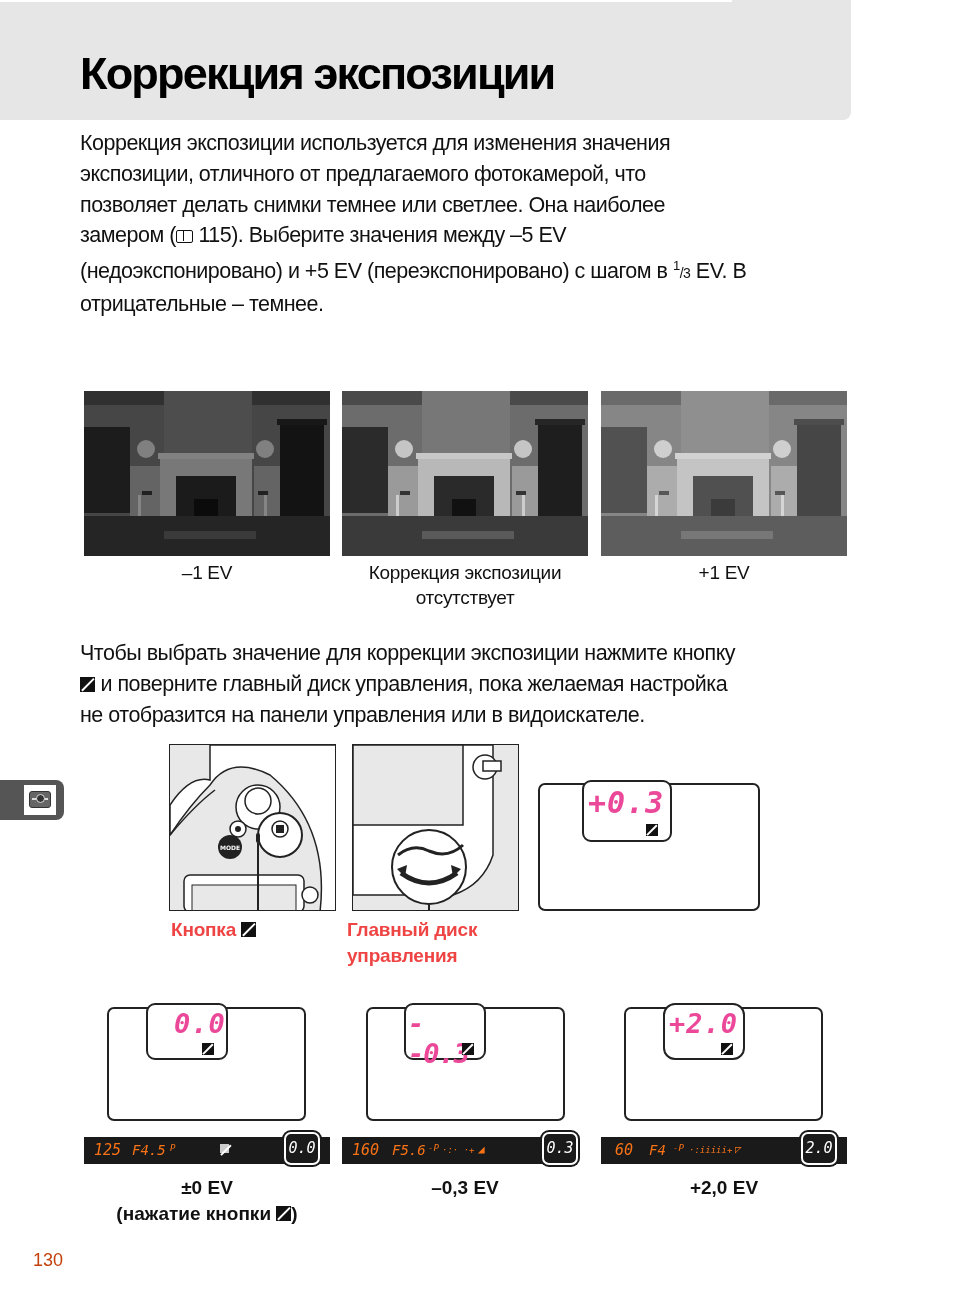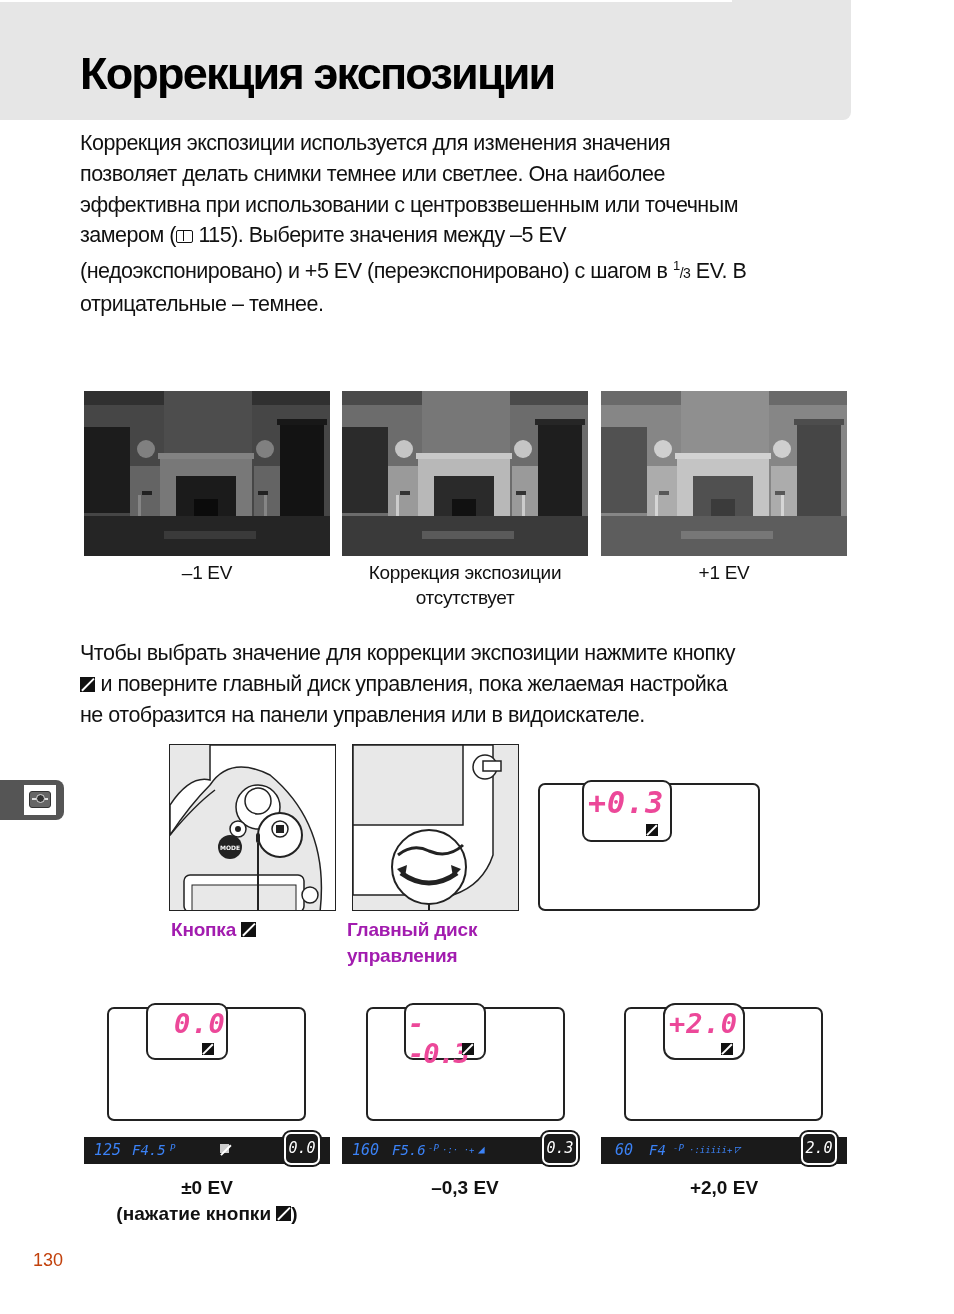--- a/index.html
+++ b/index.html
@@ -26,60 +26,60 @@
              vertical-align: -1px; }
   .ev-icon::before { content: ""; position: absolute; left: 0; top: 0; width: 0; height: 0;
              border-right: 15px solid transparent; border-top: 15px solid #fff; opacity: 0; }
   .ev-icon .diag { position: absolute; left: 7px; top: -1px; width: 1.5px; height: 17px; background: #fff; transform: rotate(45deg); }
 
   .photo { position: absolute; top: 391px; width: 246px; height: 165px; overflow: hidden; }
   .photo svg { display: block; }
   .cap { position: absolute; font-size: 19px; line-height: 25px; text-align: center; color: #111; letter-spacing: -0.3px; }
 
   .illus { position: absolute; background: #e7e7e7; border: 1px solid #222; overflow: hidden; box-sizing: border-box; }
-  .label-bold { position: absolute; font-weight: bold; font-size: 19px; line-height: 26px; color: #a21caf; letter-spacing: -0.2px; }
+  .label-bold { position: absolute; font-weight: bold; font-size: 19px; line-height: 26px; color: #ef4444; letter-spacing: -0.2px; }
 
   .side-tab { position: absolute; left: 0; top: 780px; width: 64px; height: 40px; background: #555;
               border-top-right-radius: 8px; border-bottom-right-radius: 8px; }
   .side-tab .icon-box { position: absolute; left: 24px; top: 5px; width: 32px; height: 30px; background: #fff; }
   .side-tab .meter { position: absolute; left: 5px; top: 6px; width: 22px; height: 17px; background: #666;
                      border: 1px solid #333; border-radius: 3px; box-sizing: border-box; }
   .side-tab .meter::before { content: ""; position: absolute; left: 2px; right: 2px; top: 6px; height: 2px; background: #ddd; }
   .side-tab .meter::after { content: ""; position: absolute; left: 6px; top: 2px; width: 7px; height: 7px;
                             border-radius: 50%; background: #333; border: 1.5px solid #ddd; }
 
   .lcd { position: absolute; background: #fff; border: 2px solid #222; border-radius: 7px; box-sizing: border-box; }
   .lcd-zoom { position: absolute; background: #fff; border: 2px solid #222; border-radius: 9px; box-sizing: border-box; }
   .seg { position: absolute; font-family: "DejaVu Sans Mono", monospace; font-style: italic; font-weight: bold;
          color: #ec4899; letter-spacing: 1px; }
   .evmini { position: absolute; width: 12px; height: 12px; background: #111; }
   .evmini::after { content: ""; position: absolute; left: 5px; top: -1px; width: 1.5px; height: 14px; background: #fff; transform: rotate(45deg); }
 
   .vf-bar { position: absolute; top: 1137px; height: 27px; background: #1a1a1a; }
-  .vf-text { position: absolute; top: 3px; color: #3b82f6; font-family: "DejaVu Sans Mono", monospace;
+  .vf-text { position: absolute; top: 3px; color: #f97316; font-family: "DejaVu Sans Mono", monospace;
              font-style: italic; font-size: 15px; line-height: 20px; white-space: pre; }
   .vf-ev { position: absolute; top: -5px; width: 36px; height: 33px; background: #1a1a1a; border: 2px solid #fff;
            border-radius: 7px; box-shadow: 0 0 0 2px #1a1a1a; box-sizing: border-box; color: #fff;
            font-family: "DejaVu Sans Mono", monospace; font-style: italic; font-size: 15px; text-align: center; line-height: 29px; }
   .cap-bold { position: absolute; font-weight: bold; font-size: 19px; line-height: 26px; text-align: center; color: #111; }
 
   .page-num { position: absolute; left: 33px; top: 1250px; font-size: 18px; color: #c2410c; }
 </style>
 </head>
 <body>
 
 <div class="title-band">
   <div class="topline"></div>
 </div>
 <h1 class="page-title">Коррекция экспозиции</h1>
 
 <div class="body-text p1">
   <div>Коррекция экспозиции используется для изменения значения</div>
+  <div>экспозиции, отличного от предлагаемого фотокамерой, что</div>
   <div>позволяет делать снимки темнее или светлее. Она наиболее</div>
-  <div>эффективна при использовании с центровзвешенным или точечным</div>
   <div><span>замером (</span><span class="book-icon"></span> <span>115</span><span>). Выберите значения между –5 EV</span></div>
   <div><span>(недоэкспонировано) и +5 EV (переэкспонировано) с шагом в </span><sup>1</sup><span class="sub3">/3</span><span> EV. В</span></div>
   <div>отрицательные – темнее.</div>
 </div>
 
 <svg width="0" height="0" style="position:absolute">
   <defs>
     <g id="room">
       <rect x="0" y="0" width="246" height="165" fill="#6c6c6c"></rect>
       <rect x="0" y="0" width="246" height="14" fill="#4a4a4a"></rect>

